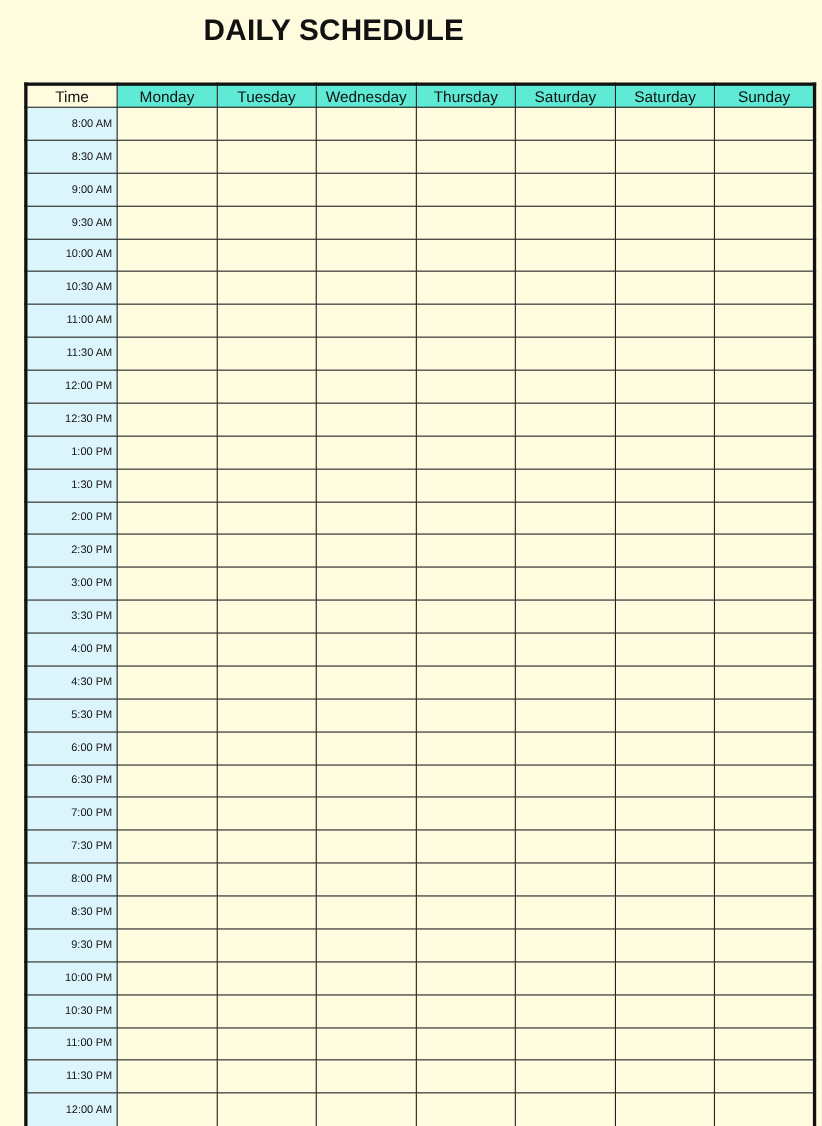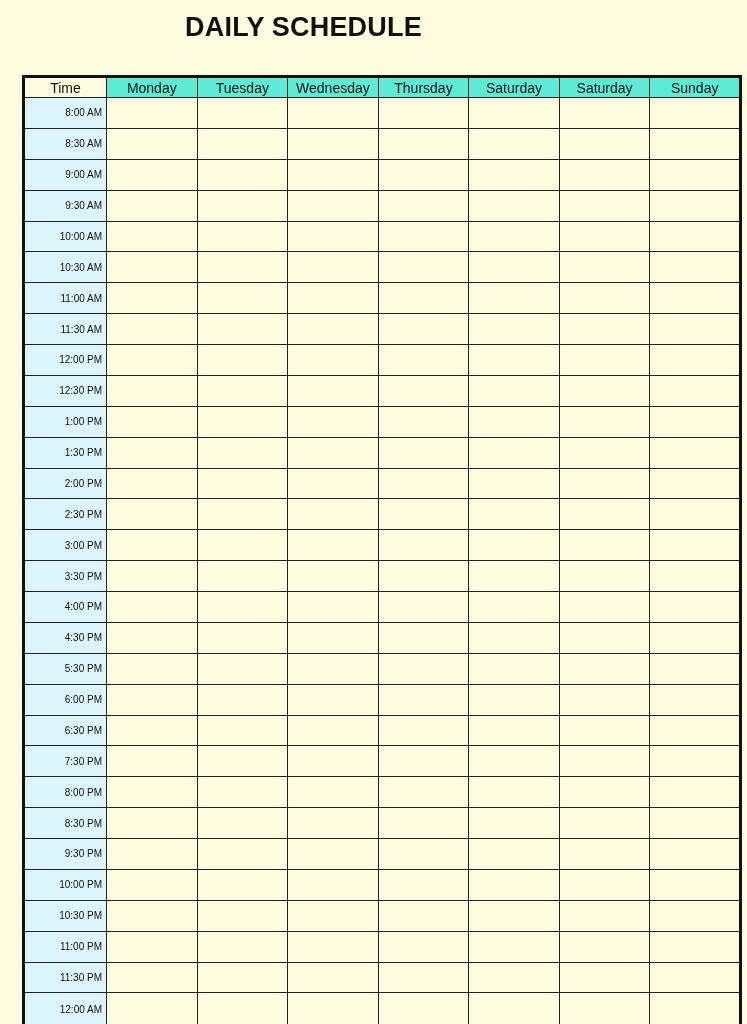--- a/index.html
+++ b/index.html
@@ -246,20 +246,30 @@
         <td class="time">6:30 PM</td>
         <td class="cell"></td>
         <td class="cell"></td>
         <td class="cell"></td>
         <td class="cell"></td>
         <td class="cell"></td>
         <td class="cell"></td>
         <td class="cell"></td>
       </tr>
       <tr>
+        <td class="time">7:00 PM</td>
+        <td class="cell"></td>
+        <td class="cell"></td>
+        <td class="cell"></td>
+        <td class="cell"></td>
+        <td class="cell"></td>
+        <td class="cell"></td>
+        <td class="cell"></td>
+      </tr>
+      <tr>
         <td class="time">7:30 PM</td>
         <td class="cell"></td>
         <td class="cell"></td>
         <td class="cell"></td>
         <td class="cell"></td>
         <td class="cell"></td>
         <td class="cell"></td>
         <td class="cell"></td>
       </tr>
       <tr>

